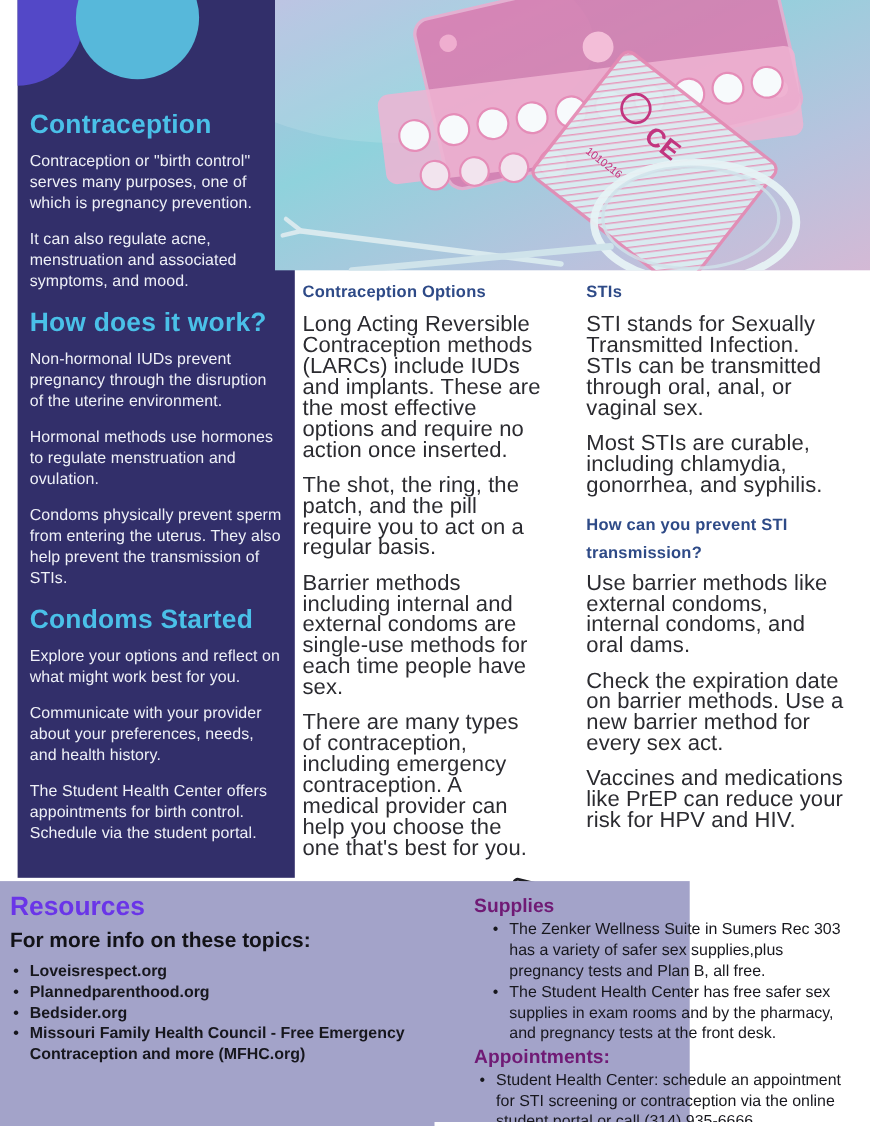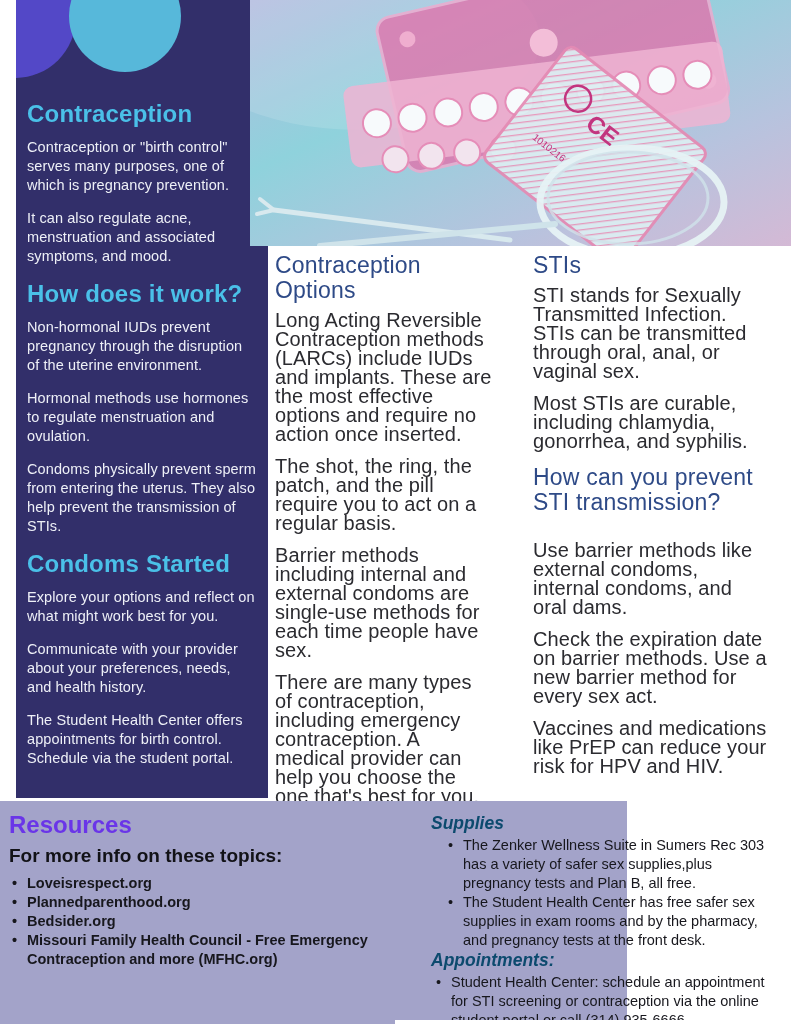--- a/index.html
+++ b/index.html
@@ -18,35 +18,35 @@
   .sb-section:first-child .sb-heading{margin-top:0;}
   .sb-p{margin:0 0 14px 0;font-size:14.5px;line-height:19px;color:#eef0f7;letter-spacing:.1px;}
 
   
   .hero{position:absolute;left:250px;top:0;width:541px;height:246px;}
 
   
   .col{position:absolute;top:253px;box-sizing:border-box;}
   .col-1{left:275px;width:218px;}
   .col-2{left:533px;width:234px;}
-  .col-heading{margin:0 0 8px 0;font-size:23px;line-height:25px;font-weight:400;
+  .col-heading{margin:0 0 8px 0;font-size:15px;line-height:25px;font-weight:700;
                color:var(--heading_blue);letter-spacing:.2px;}
-  .col-heading.second{margin-top:14px;margin-bottom:26px;}
+  .col-heading.second{margin-top:14px;margin-bottom:6px;}
   .col-p{margin:0 0 13px 0;font-size:20px;line-height:19px;color:var(--body_ink);letter-spacing:.1px;}
   .icon-row{display:flex;align-items:flex-end;gap:22px;margin-top:4px;}
   .icon-row svg{display:block;}
 
   
   .footer{position:absolute;left:0;top:801px;width:627px;height:223px;
           background:var(--footer_lavender);box-sizing:border-box;}
   .footer-left{position:absolute;left:9px;top:10px;width:408px;}
   .footer-right{position:absolute;left:431px;top:12px;width:348px;}
   .resources-heading{margin:0 0 6px 0;font-size:24px;font-weight:800;color:var(--resources_purple);}
   .topics-heading{margin:0 0 7px 0;font-size:19px;font-weight:800;color:#121217;}
-  .f-subheading{margin:0 0 2px 0;font-size:17.5px;font-weight:800;color:#0c4a6e;font-style:italic;}
+  .f-subheading{margin:0 0 2px 0;font-size:17.5px;font-weight:800;color:#701a75;}
   ul.f-list{margin:0;padding:0;list-style:none;}
   ul.f-list li{position:relative;padding-left:18px;font-size:14.5px;line-height:19px;color:#17171d;}
   ul.f-list li::before{content:"\2022";position:absolute;left:3px;top:0;}
   ul.topics li{font-weight:700;}
   ul.supplies{margin-left:14px;margin-bottom:0;}
   ul.appointments{margin-left:2px;}
   .bottom-strip{position:absolute;left:395px;bottom:0;width:396px;height:4px;background:#fff;}
 </style>
 </head>
 <body>

